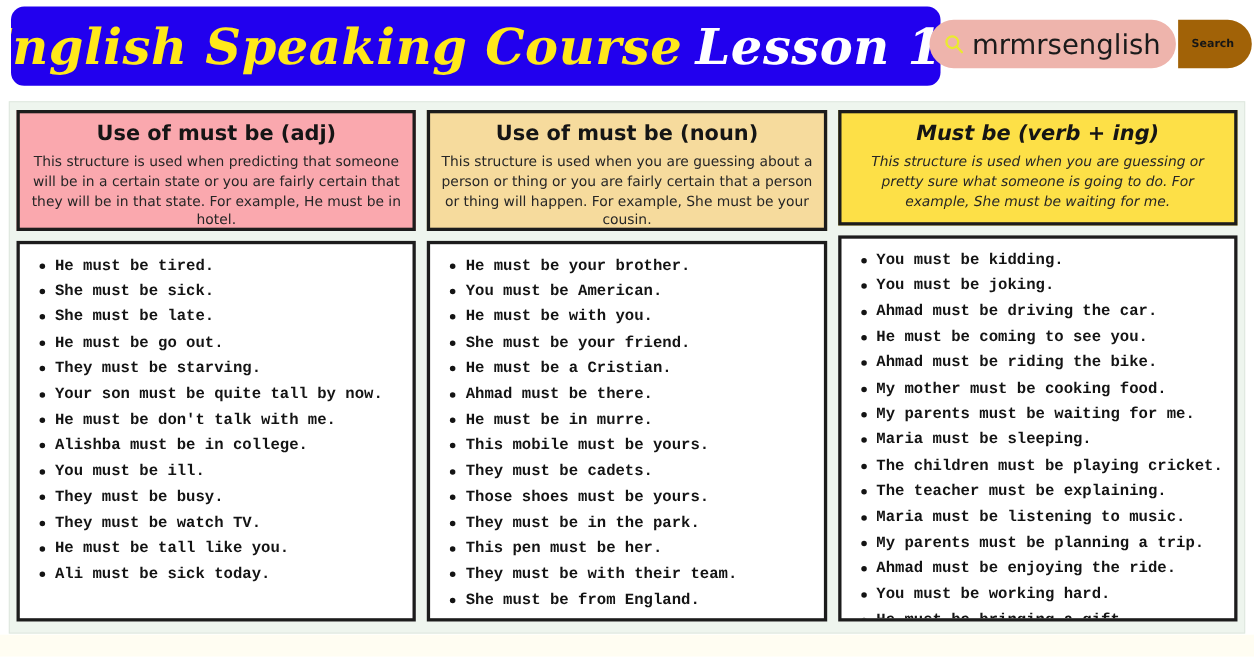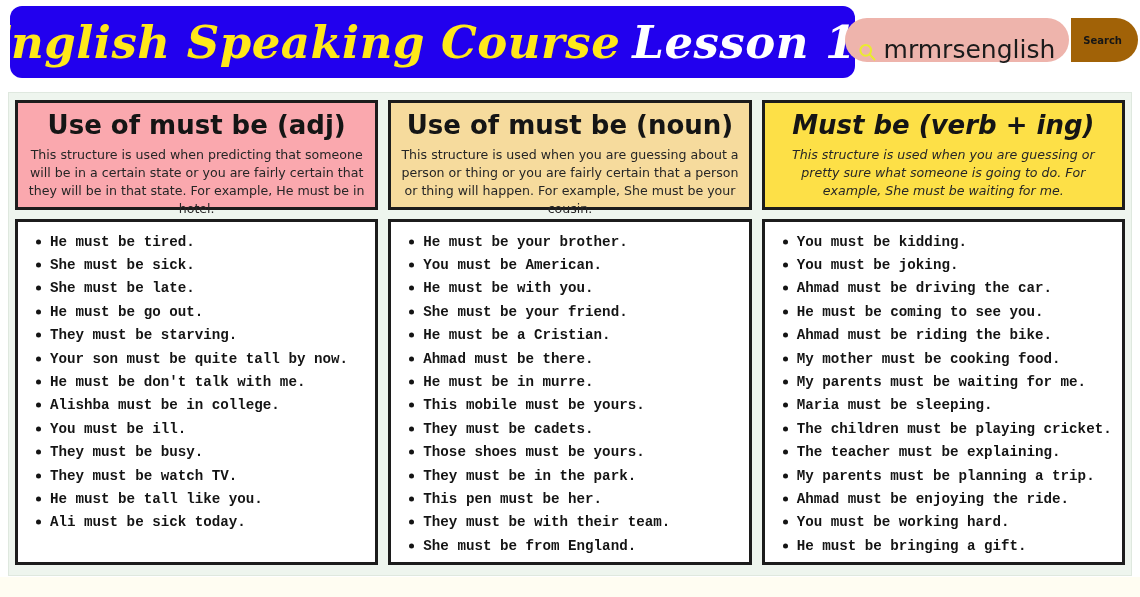--- a/index.html
+++ b/index.html
@@ -63,21 +63,21 @@
     display: flex;
     align-items: stretch;
     height: 44px;
   }
 
   .search-pill {
     background: #eeb4ac;
     border-radius: 22px;
     height: 44px;
     display: flex;
-    align-items: flex-end;
+    align-items: center;
     padding: 0 14px 0 12px;
     margin-right: 2px;
   }
 
   .search-icon {
     width: 20px; height: 20px;
     margin-right: 7px;
     flex: 0 0 auto;
     display: block;
   }
@@ -140,21 +140,21 @@
     align-items: center;
     text-align: center;
   }
   .head-card.pink  { background: #faa8ae; }
   .head-card.tan   { background: #f6db9d; }
   .head-card.beige { background: #fde047; font-style: italic; }
 
   .head-title {
     font-family: "DejaVu Sans", sans-serif;
     font-weight: bold;
-    font-size: 26px;
+    font-size: 19px;
     color: #151515;
     line-height: 1.15;
     margin-bottom: 5px;
   }
 
   .head-desc {
     font-family: "DejaVu Sans", sans-serif;
     font-size: 12.6px;
     color: #262626;
     line-height: 1.42;
@@ -298,20 +298,21 @@
             <li>You must be kidding.</li>
             <li>You must be joking.</li>
             <li>Ahmad must be driving the car.</li>
             <li>He must be coming to see you.</li>
             <li>Ahmad must be riding the bike.</li>
             <li>My mother must be cooking food.</li>
             <li>My parents must be waiting for me.</li>
             <li>Maria must be sleeping.</li>
             <li>The children must be playing cricket.</li>
             <li>The teacher must be explaining.</li>
+            <li>Maria must be listening to music.</li>
             <li>My parents must be planning a trip.</li>
             <li>Ahmad must be enjoying the ride.</li>
             <li>You must be working hard.</li>
             <li>He must be bringing a gift.</li>
           </ul>
         </div>
       </div>
 
     </div>
   </div>

